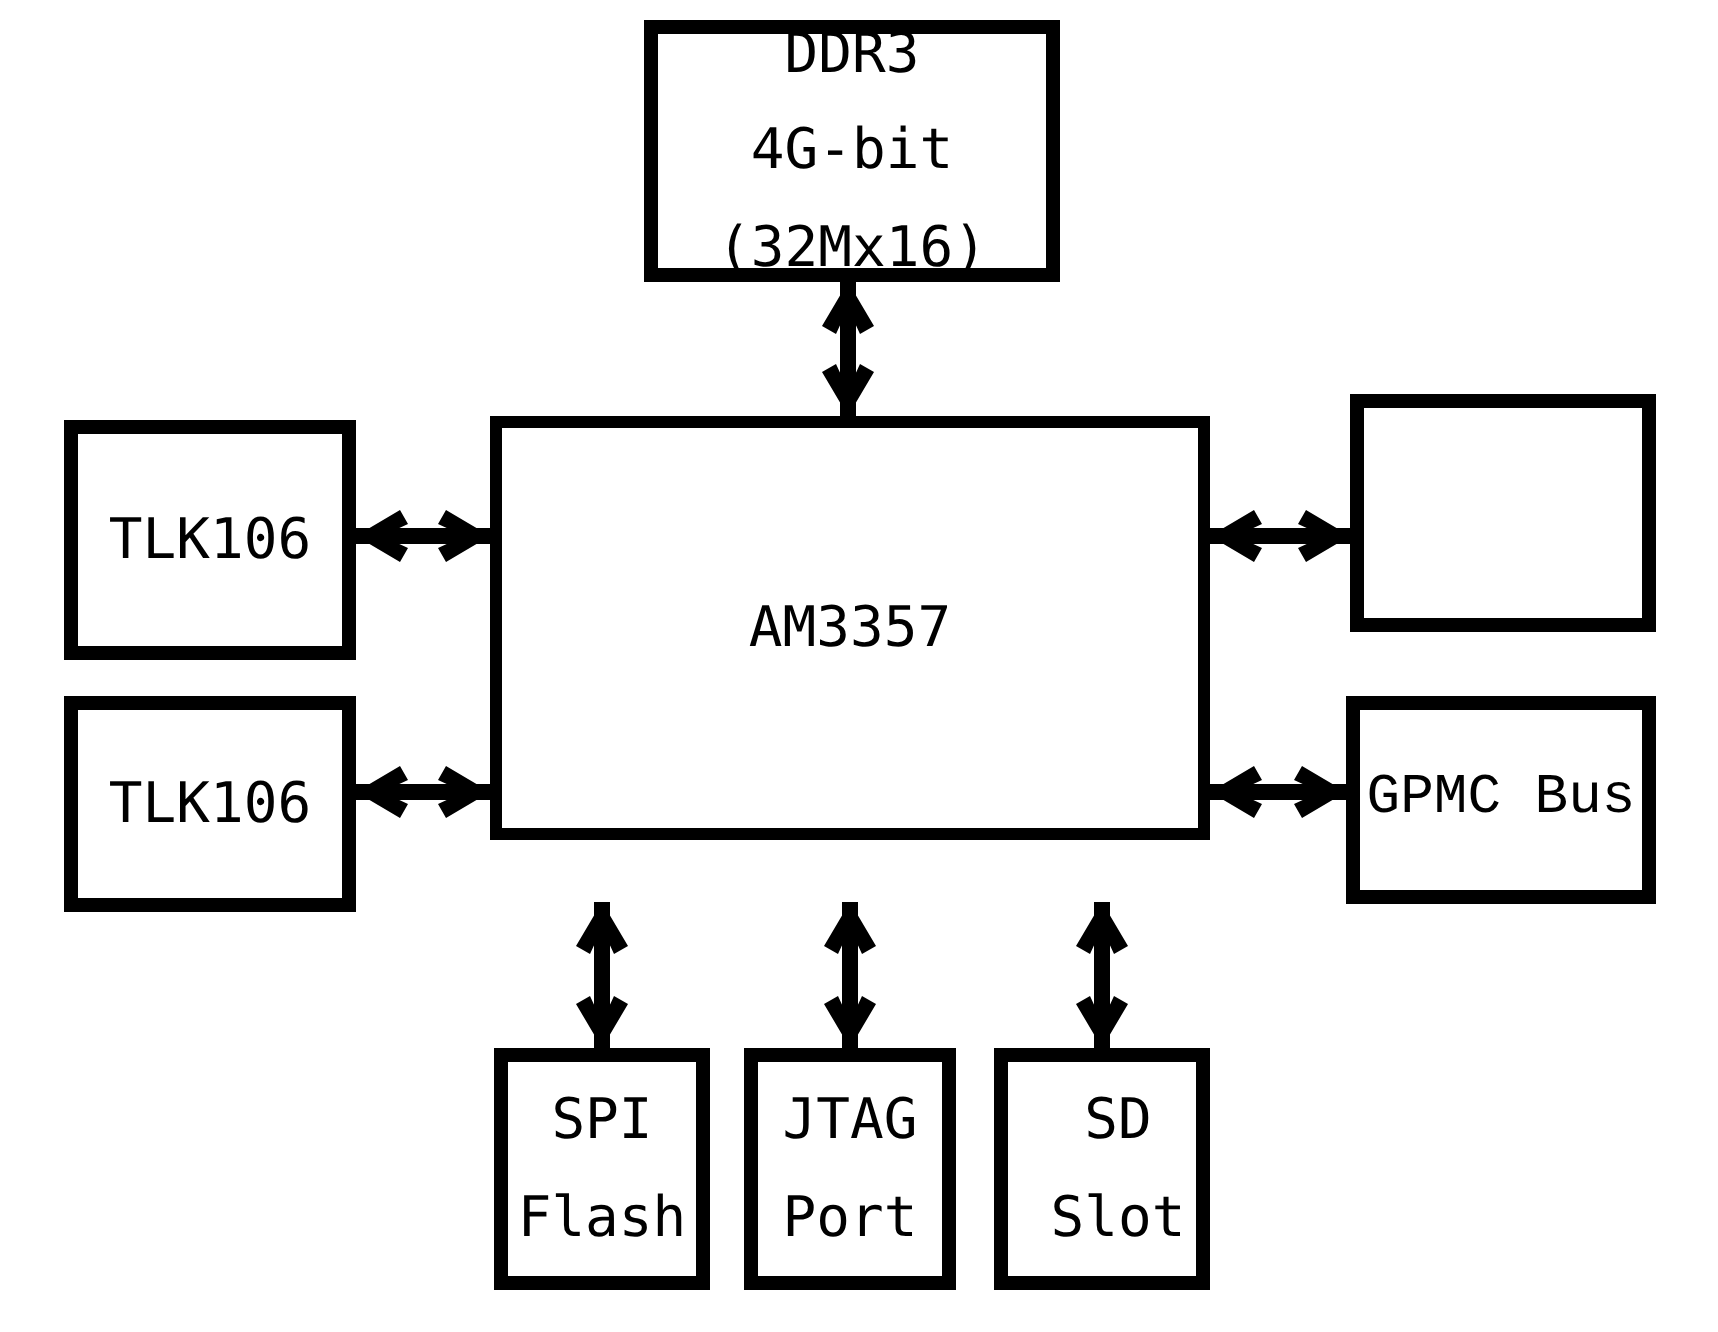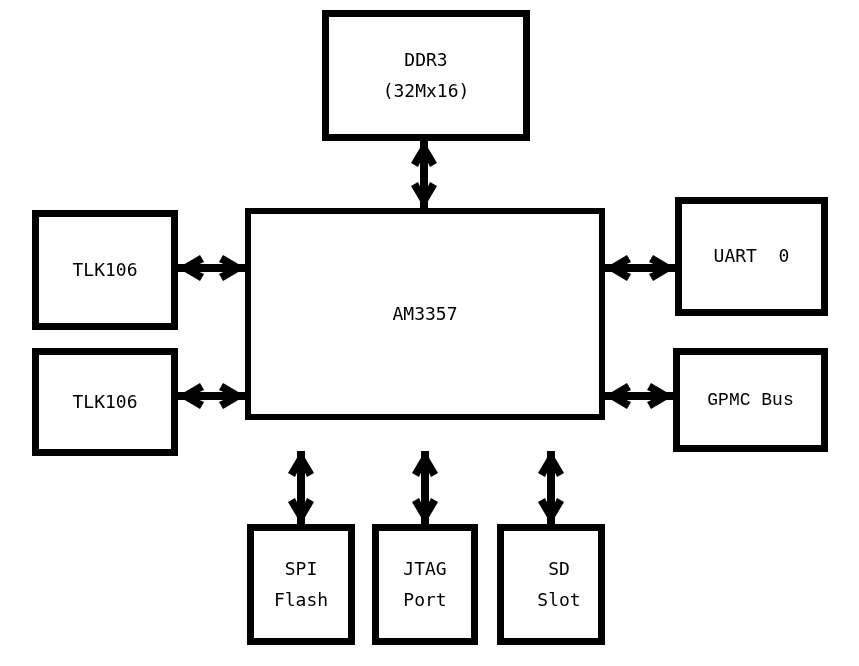--- a/index.html
+++ b/index.html
@@ -21,21 +21,21 @@
     position: absolute;
     box-sizing: border-box;
     background: #ffffff;
     border: 7px solid #000000;
     display: flex;
     flex-direction: column;
     align-items: center;
     justify-content: center;
     color: #000000;
     font-family: "DejaVu Sans Mono", "Liberation Mono", monospace;
-    font-size: 18px;
+    font-size: 28px;
     line-height: 1.72;
     letter-spacing: 0px;
     white-space: pre;
     text-align: left;
   }
   .blk.core {
     border-width: 6px;
   }
   .blk .ln {
     display: block;
@@ -102,22 +102,22 @@
         <polygon points="16,73 3,51 10,47 16,60 22,47 29,51" fill="#000000"></polygon>
       </svg>
     </div>
     <div class="arrow" style="left: 535px; top: 451px;">
       <svg width="32" height="73" viewBox="0 0 32 73">
         <rect x="12" y="0" width="8" height="73" fill="#000000"></rect>
         <polygon points="16,0 3,22 10,26 16,13 22,26 29,22" fill="#000000"></polygon>
         <polygon points="16,73 3,51 10,47 16,60 22,47 29,51" fill="#000000"></polygon>
       </svg>
     </div>
-    <div class="blk" style="left: 322px; top: 10px; width: 208px; height: 131px; border-color: rgb(0, 0, 0); color: rgb(0, 0, 0);"><span class="ln">DDR3</span><span class="ln">(32Mx16)</span></div>
+    <div class="blk" style="left: 322px; top: 10px; width: 208px; height: 131px; border-color: rgb(0, 0, 0); color: rgb(0, 0, 0);"><span class="ln">DDR3</span><span class="ln">4G-bit</span><span class="ln">(32Mx16)</span></div>
     <div class="blk core" style="left: 245px; top: 208px; width: 360px; height: 212px; border-color: rgb(0, 0, 0); color: rgb(0, 0, 0);"><span class="ln">AM3357</span></div>
     <div class="blk" style="left: 32px; top: 210px; width: 146px; height: 120px; border-color: rgb(0, 0, 0); color: rgb(0, 0, 0);"><span class="ln">TLK106</span></div>
     <div class="blk" style="left: 32px; top: 348px; width: 146px; height: 108px; border-color: rgb(0, 0, 0); color: rgb(0, 0, 0);"><span class="ln">TLK106</span></div>
-    <div class="blk" style="left: 675px; top: 197px; width: 153px; height: 119px; border-color: rgb(0, 0, 0); color: rgb(0, 0, 0);"><span class="ln">UART  0</span></div>
+    <div class="blk" style="left: 675px; top: 197px; width: 153px; height: 119px; border-color: rgb(0, 0, 0); color: rgb(0, 0, 0);"></div>
     <div class="blk" style="left: 673px; top: 348px; width: 155px; height: 104px; border-color: rgb(0, 0, 0); color: rgb(0, 0, 0); font-family: Liberation Mono, monospace;"><span class="ln">GPMC Bus</span></div>
     <div class="blk" style="left: 372px; top: 524px; width: 106px; height: 121px; border-color: rgb(0, 0, 0); color: rgb(0, 0, 0);"><span class="ln">JTAG</span><span class="ln">Port</span></div>
     <div class="blk" style="left: 247px; top: 524px; width: 108px; height: 121px; border-color: rgb(0, 0, 0); color: rgb(0, 0, 0);"><span class="ln">SPI</span><span class="ln">Flash</span></div>
     <div class="blk" style="left: 497px; top: 524px; width: 108px; height: 121px; border-color: rgb(0, 0, 0); color: rgb(0, 0, 0); padding-left: 16px;"><span class="ln">SD</span><span class="ln">Slot</span></div>
   </div>
 
 </body></html>

